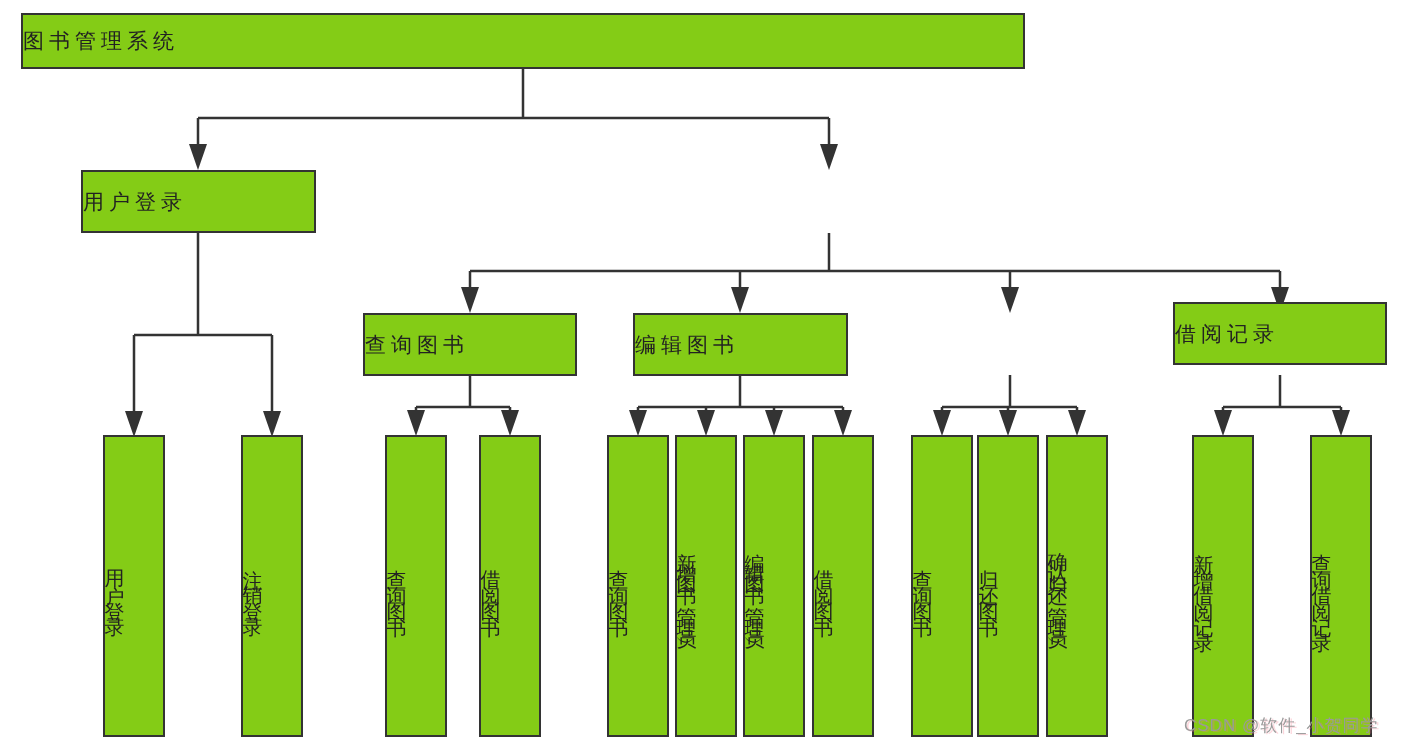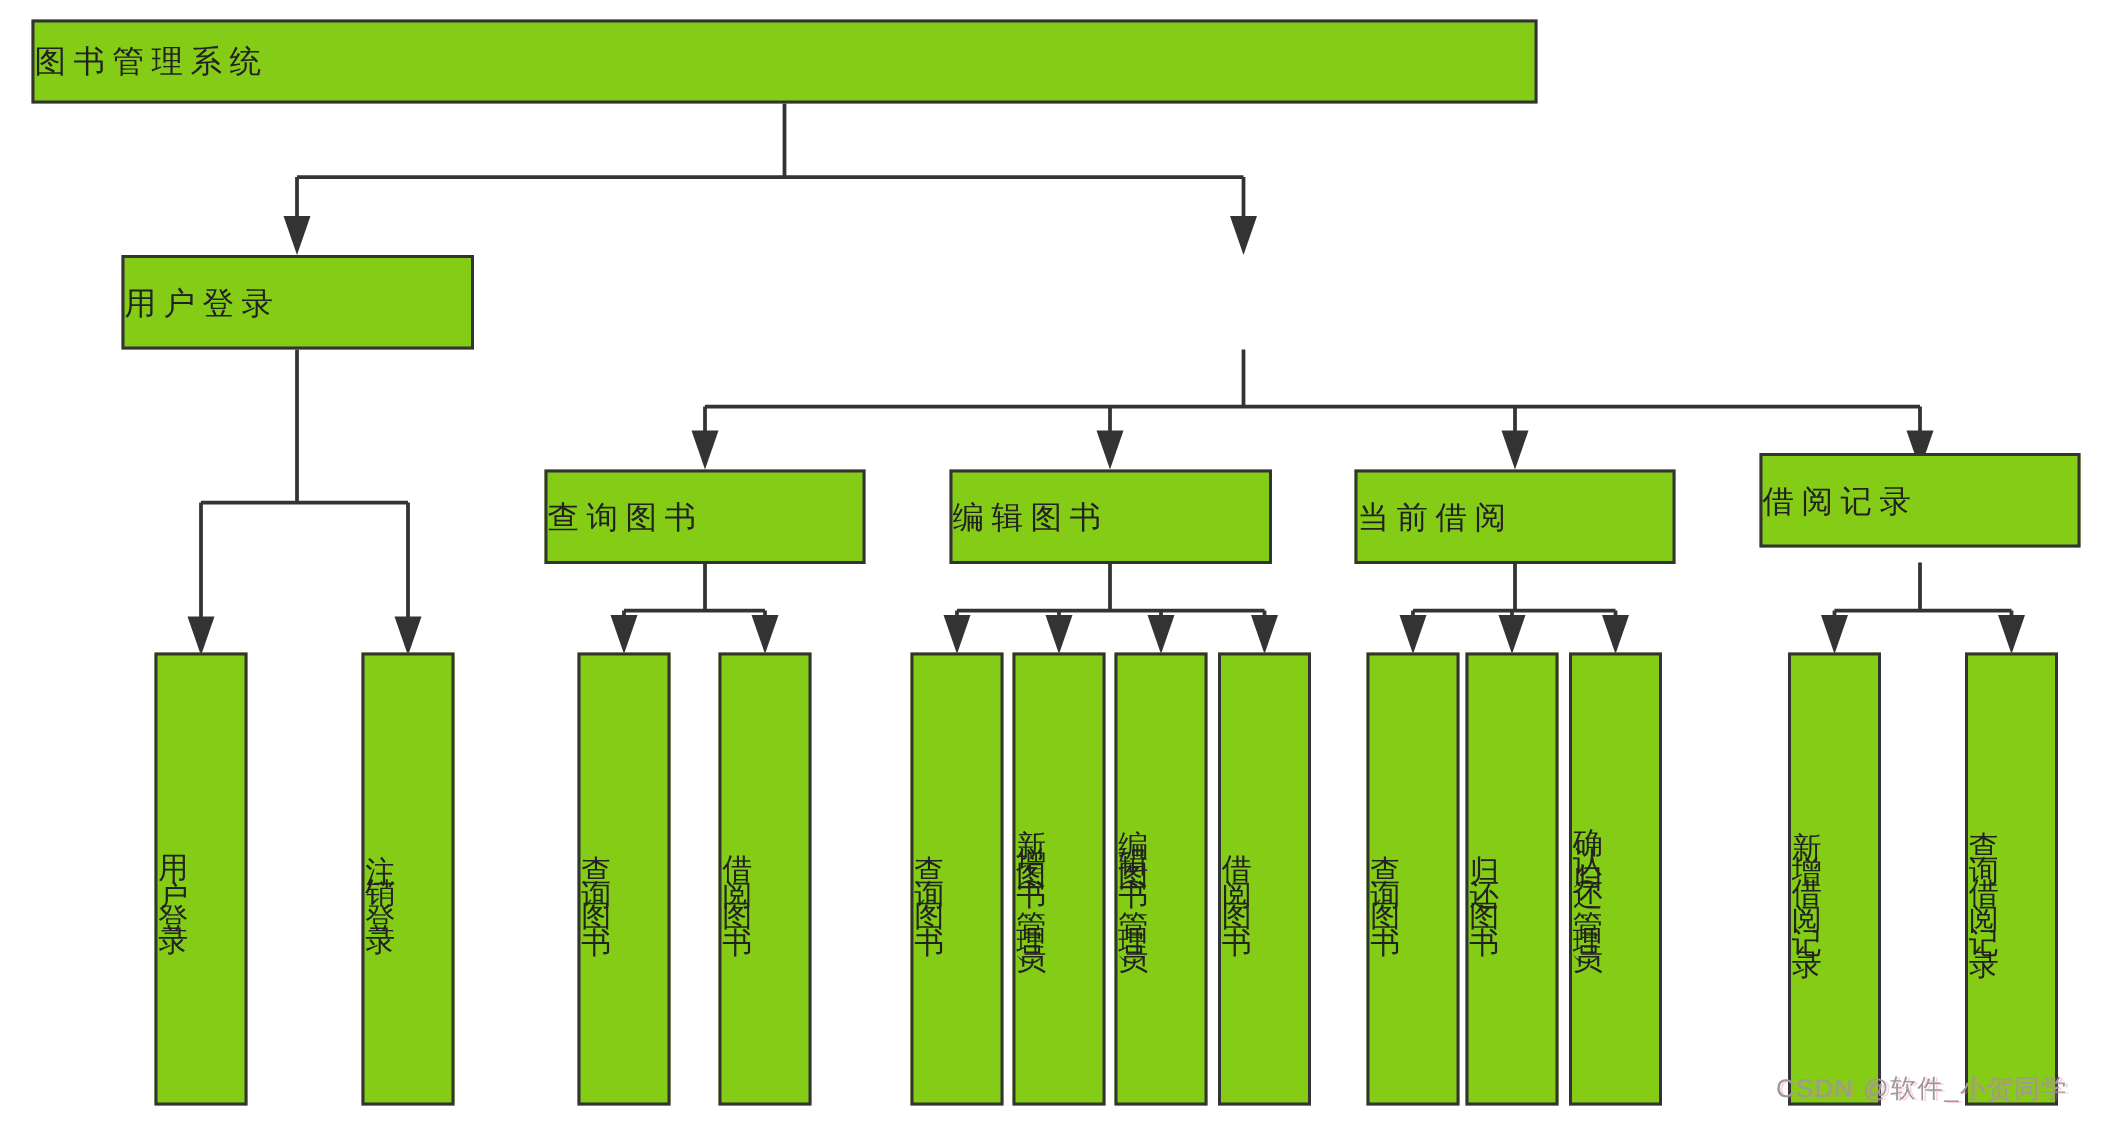--- a/index.html
+++ b/index.html
@@ -80,23 +80,20 @@
   <div class="box" style="left:81px;top:170px;width:235px;height:63px">
     <span class="hlabel">用户登录</span>
   </div>
 
   <div class="box" style="left:363px;top:313px;width:214px;height:63px">
     <span class="hlabel">查询图书</span>
   </div>
   <div class="box" style="left:633px;top:313px;width:215px;height:63px">
     <span class="hlabel">编辑图书</span>
   </div>
-  <div class="box" style="left:903px;top:313px;width:214px;height:63px">
-    <span class="hlabel">当前借阅</span>
-  </div>
   <div class="box" style="left:1173px;top:302px;width:214px;height:63px">
     <span class="hlabel">借阅记录</span>
   </div>
 
   <div class="box leaf" style="left:103px">
     <span class="vtext" style="letter-spacing: 16px;">用户登录</span>
     </div>
   <div class="box leaf" style="left:241px">
     <span class="vtext" style="letter-spacing: 16px;">注销登录</span>
     </div>

